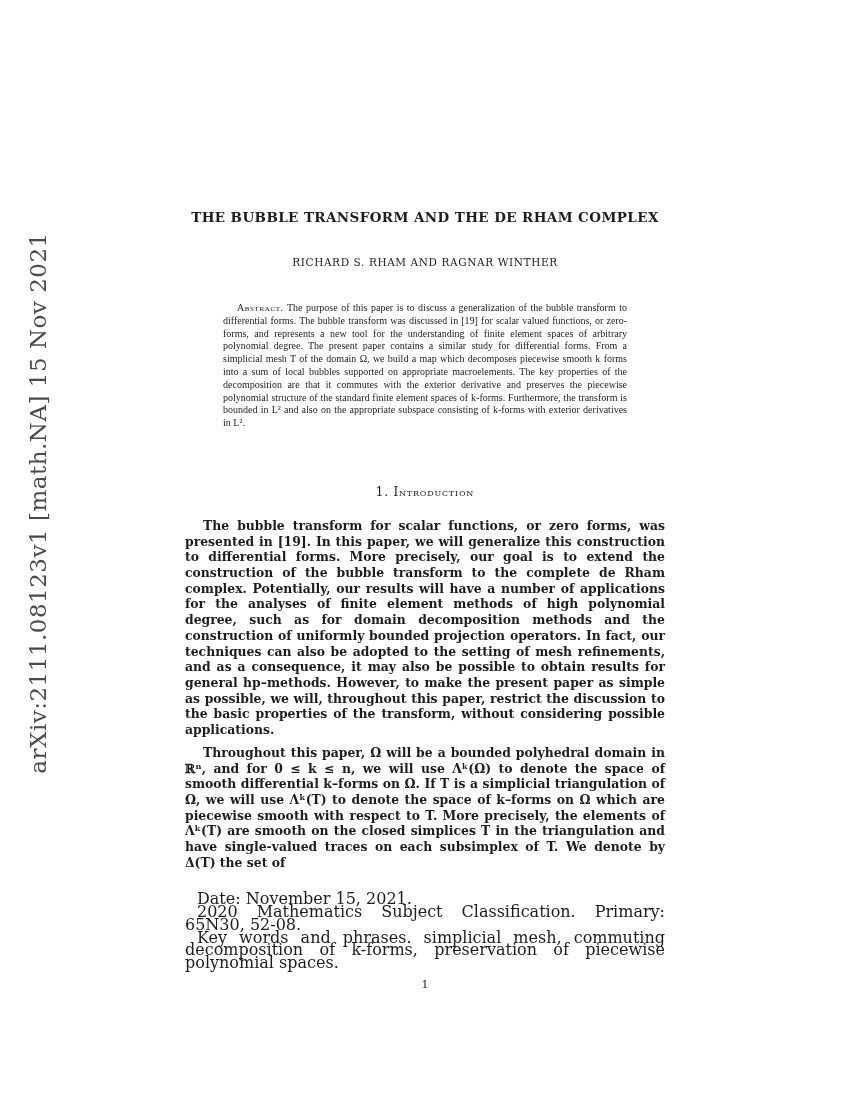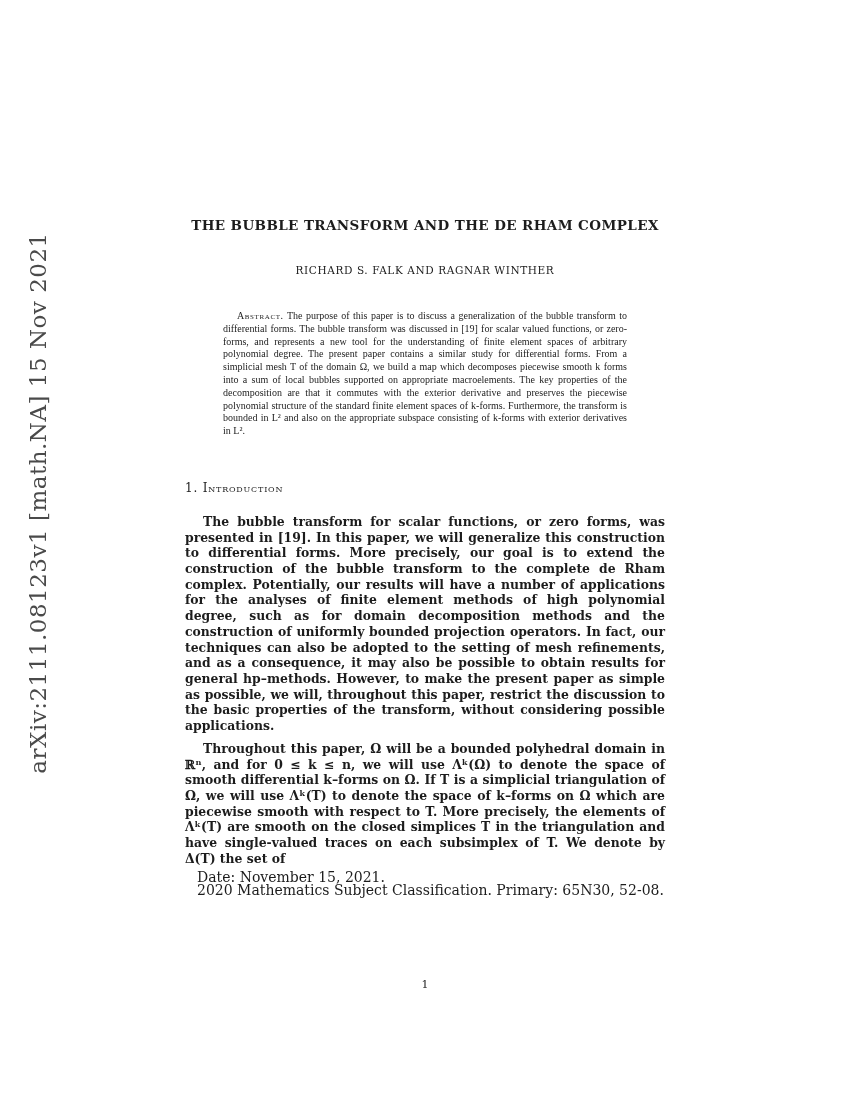--- a/index.html
+++ b/index.html
@@ -23,21 +23,21 @@
     transform-origin: center center;
     white-space: nowrap;
     font-size: 23px;
     color: #4a4a4a;
     letter-spacing: 0.5px;
   }
 
   .page-column {
     position: absolute;
     left: 185px;
-    top: 12px;
+    top: 4px;
     width: 480px;
   }
 
   .paper-title {
     margin-top: 205px;
     text-align: center;
     font-size: 13.5px;
     font-weight: bold;
     letter-spacing: 0.4px;
   }
@@ -57,40 +57,40 @@
     line-height: 12.8px;
     text-align: justify;
   }
   .abstract-block .abstract-par { text-indent: 14px; font-family: Liberation Serif, serif; }
   .abstract-label {
     font-variant: small-caps;
     letter-spacing: 0.6px;
   }
 
   .section-heading {
-    margin-top: 43px;
-    text-align: left;
+    margin-top: 55px;
+    text-align: center;
     font-size: 12px;
     font-weight: normal;
     font-variant: small-caps;
     letter-spacing: 0.8px;
   }
 
   .body-text {
     margin-top: 19px;
     font-size: 12.4px;
     line-height: 15.7px;
     text-align: justify;
   }
   .body-text p { text-indent: 18px; font-weight: bold; }
   .body-text p + p { margin-top: 7px; }
 
   .footnotes {
-    margin-top: 5px;
-    font-size: 14px;
+    margin-top: 23px;
+    font-size: 16px;
     line-height: 12.7px;
     text-align: justify;
   }
   .footnotes p { text-indent: 12px; }
 
   .page-number {
     position: absolute;
     top: 978px;
     left: 0;
     width: 850px;
@@ -100,33 +100,34 @@
 </style>
 </head>
 <body>
 
 <div class="watermark">arXiv:2111.08123v1 [math.NA] 15 Nov 2021</div>
 
 <div class="page-column">
 
   <h1 class="paper-title">THE BUBBLE TRANSFORM AND THE DE RHAM COMPLEX</h1>
 
-  <div class="paper-authors">RICHARD S. FALK AND RAGNAR WINTHER</div>
+  <div class="paper-authors">RICHARD S. RHAM AND RAGNAR WINTHER</div>
 
   <div class="abstract-block">
     <p class="abstract-par"><span class="abstract-label">Abstract.</span> <span>The purpose of this paper is to discuss a generalization of the bubble transform to differential forms. The bubble transform was discussed in [19] for scalar valued functions, or zero-forms, and represents a new tool for the understanding of finite element spaces of arbitrary polynomial degree. The present paper contains a similar study for differential forms. From a simplicial mesh T of the domain Ω, we build a map which decomposes piecewise smooth k forms into a sum of local bubbles supported on appropriate macroelements. The key properties of the decomposition are that it commutes with the exterior derivative and preserves the piecewise polynomial structure of the standard finite element spaces of k-forms. Furthermore, the transform is bounded in L² and also on the appropriate subspace consisting of k-forms with exterior derivatives in L².</span></p>
   </div>
 
   <h2 class="section-heading">1. Introduction</h2>
 
   <div class="body-text">
     <p>The bubble transform for scalar functions, or zero forms, was presented in [19]. In this paper, we will generalize this construction to differential forms. More precisely, our goal is to extend the construction of the bubble transform to the complete de Rham complex. Potentially, our results will have a number of applications for the analyses of finite element methods of high polynomial degree, such as for domain decomposition methods and the construction of uniformly bounded projection operators. In fact, our techniques can also be adopted to the setting of mesh refinements, and as a consequence, it may also be possible to obtain results for general hp–methods. However, to make the present paper as simple as possible, we will, throughout this paper, restrict the discussion to the basic properties of the transform, without considering possible applications.</p>
     <p>Throughout this paper, Ω will be a bounded polyhedral domain in ℝⁿ, and for 0 ≤ k ≤ n, we will use Λᵏ(Ω) to denote the space of smooth differential k–forms on Ω. If T is a simplicial triangulation of Ω, we will use Λᵏ(T) to denote the space of k–forms on Ω which are piecewise smooth with respect to T. More precisely, the elements of Λᵏ(T) are smooth on the closed simplices T in the triangulation and have single-valued traces on each subsimplex of T. We denote by Δ(T) the set of</p>
   </div>
 
   <div class="footnotes">
     <p>Date: November 15, 2021.</p>
     <p>2020 Mathematics Subject Classification. Primary: 65N30, 52-08.</p>
+    <p>Key words and phrases. simplicial mesh, commuting decomposition of k-forms, preservation of piecewise polynomial spaces.</p>
   </div>
 
 </div>
 
 <div class="page-number">1</div>
 
 </body></html>

